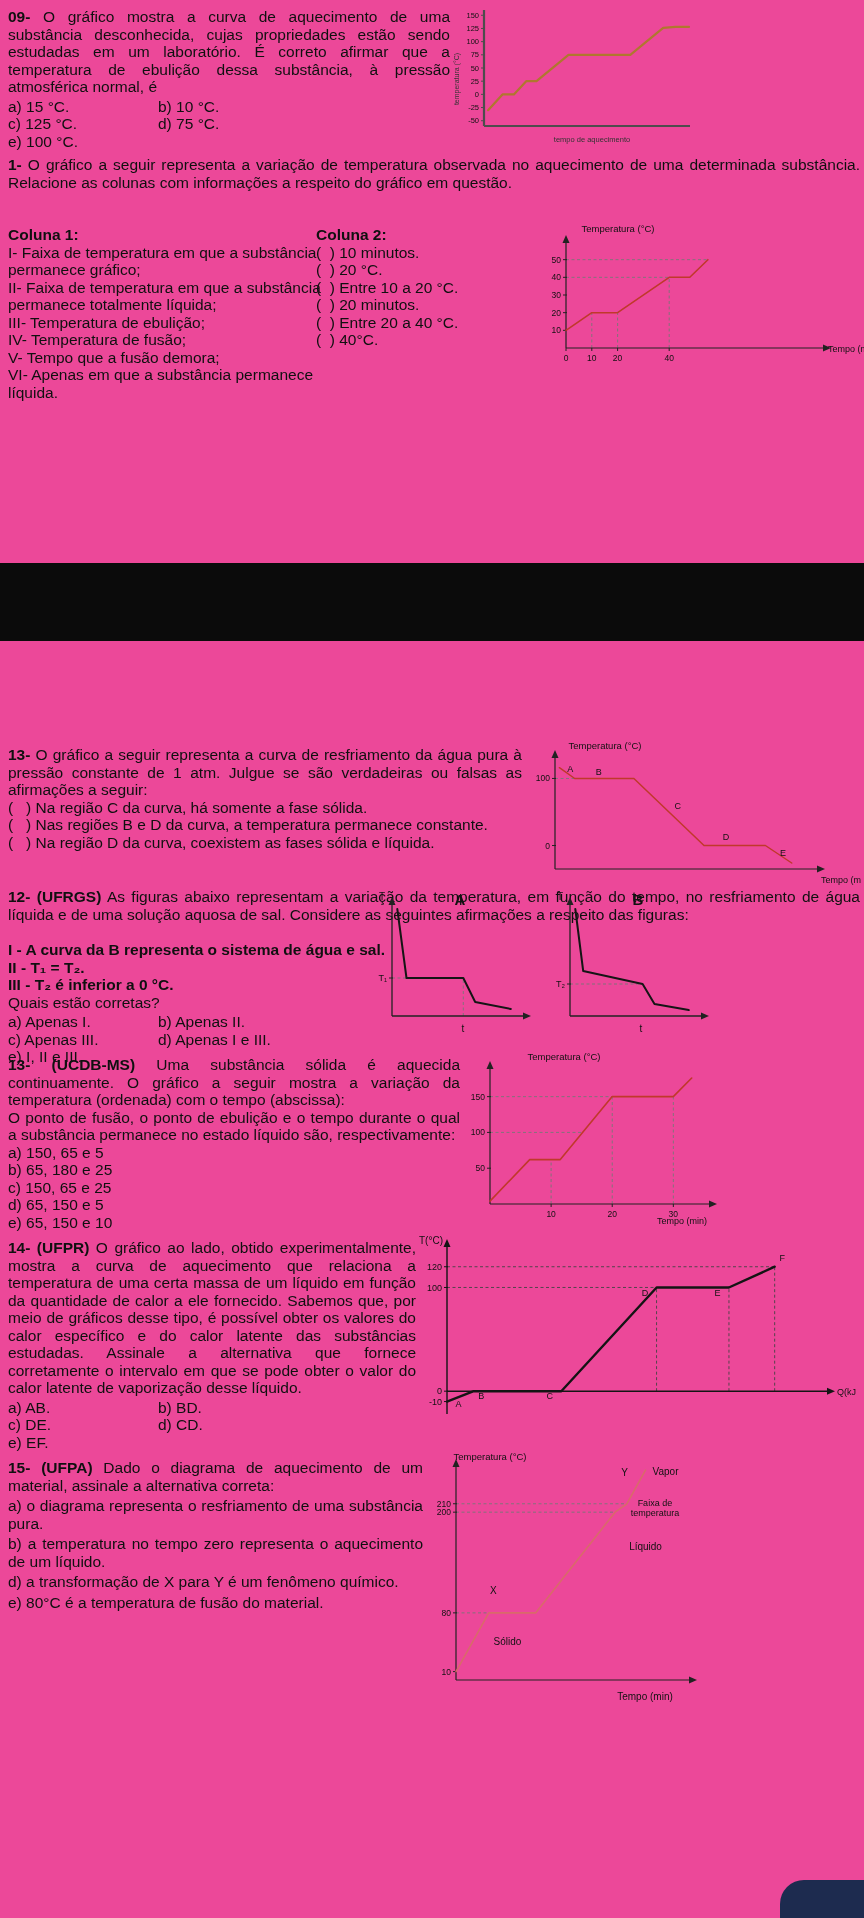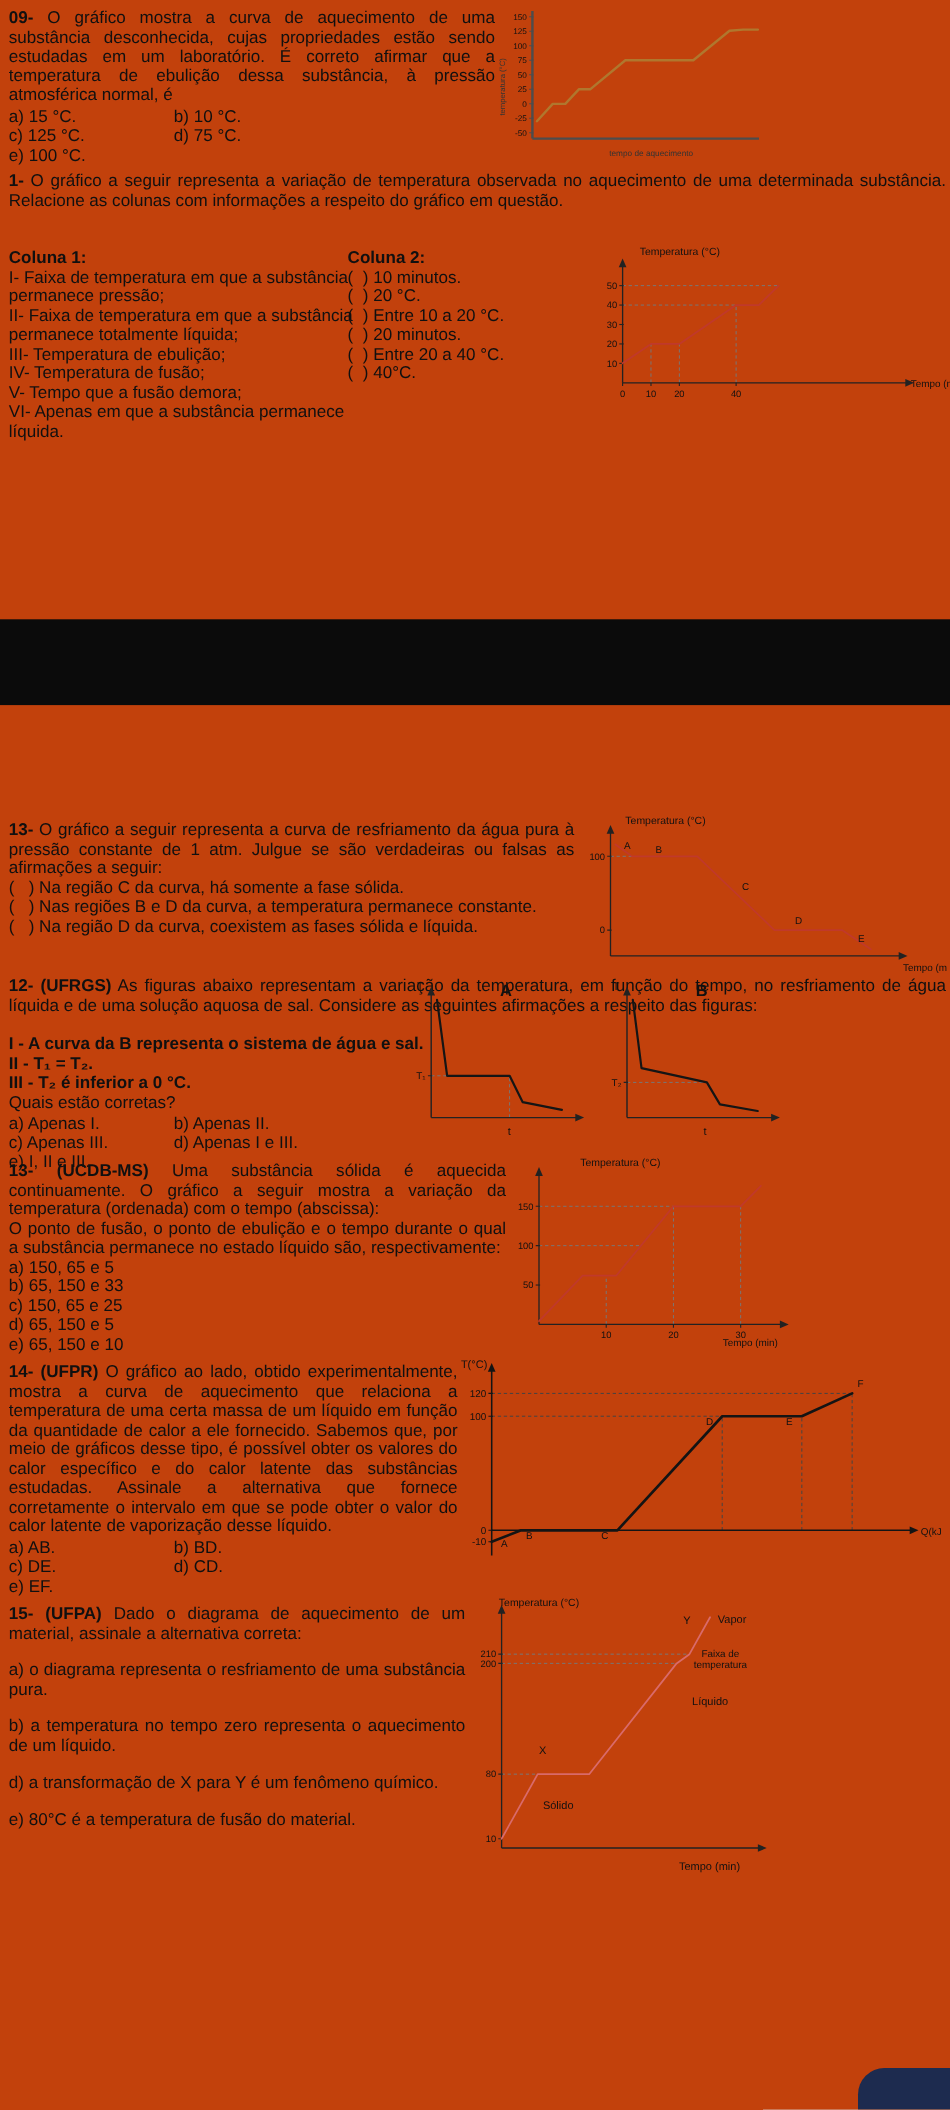--- a/index.html
+++ b/index.html
@@ -1,24 +1,24 @@
 <!DOCTYPE html>
 <html><head>
 <meta charset="utf-8">
 <style>
   html,body{margin:0;padding:0;background:#d8d8d8}
-  .page{position:relative;width:864px;height:1918px;background:#c2410c;margin:0 auto;
+  .page{position:relative;width:864px;height:1918px;background:#ec4899;margin:0 auto;
         font-family:"Liberation Sans","DejaVu Sans",sans-serif;font-size:15.5px;
         line-height:17.5px;color:#101010;overflow:hidden}
   .abs{position:absolute}
   .just{text-align:justify}
   p{margin:0;padding:0}
   b{font-weight:700}
   .opts2{display:grid;grid-template-columns:150px auto;margin-top:2px}
-  .opt-sp{margin-top:16px}
+  .opt-sp{margin-top:3px}
   svg{display:block}
   svg text{font-family:"Liberation Sans","DejaVu Sans",sans-serif}
   .blackbar{left:0;top:563px;width:864px;height:78px;background:#0b0b0b}
   .corner{right:0;bottom:0;width:84px;height:38px;background:#1d2b4f;border-top-left-radius:24px}
 </style>
 </head>
 <body>
 
 <div class="page">
 
@@ -56,21 +56,21 @@
       <polyline points="36.1,106.2 50.5,90.4 61.9,90.4 74.2,77.2 84.5,77.2 116.5,50.8 178.3,50.8 211.2,23.9 223.6,22.9 237.0,22.9" fill="none" stroke="#b0772e" stroke-width="2.2" stroke-linejoin="round" stroke-linecap="round"></polyline>
       <text x="7" y="75" font-size="7" fill="#333333" text-anchor="middle" font-weight="normal" transform="rotate(-90 7 75)">temperatura (°C)</text>
       <text x="140" y="138" font-size="7.5" fill="#333333" text-anchor="middle" font-weight="normal">tempo de aquecimento</text>
     </svg>
 
   <section class="abs" style="left:8px;top:156px;width:852px">
     <p class="just"><b>1-</b> <span>O gráfico a seguir representa a variação de temperatura observada no aquecimento de uma determinada substância. Relacione as colunas com informações a respeito do gráfico em questão.</span></p>
   </section>
   <section class="abs" style="left:8px;top:226px;width:350px">
     <p><b>Coluna 1:</b></p>
-    <p>I- Faixa de temperatura em que a substância permanece pressão;</p>
+    <p>I- Faixa de temperatura em que a substância permanece gráfico;</p>
     <p>II- Faixa de temperatura em que a substância permanece totalmente líquida;</p>
     <p>III- Temperatura de ebulição;</p>
     <p>IV- Temperatura de fusão;</p>
     <p>V- Tempo que a fusão demora;</p>
     <p>VI- Apenas em que a substância permanece líquida.</p>
   </section>
   <section class="abs" style="left:316px;top:226px;width:180px">
     <p><b>Coluna 2:</b></p>
     <p>(&nbsp;&nbsp;) 10 minutos.</p>
     <p>(&nbsp;&nbsp;) 20 °C.</p>
@@ -182,21 +182,21 @@
       <text x="92" y="17" font-size="15" fill="#111" text-anchor="middle" font-weight="bold">B</text>
       <text x="14" y="12" font-size="10" fill="#111" text-anchor="middle" font-weight="normal">T</text>
       <text x="95" y="144" font-size="10" fill="#111" text-anchor="middle" font-weight="normal">t</text>
     </svg>
 
   <section class="abs" style="left:8px;top:1056px;width:452px">
     <p class="just"><b>13- (UCDB-MS)</b> <span>Uma substância sólida é aquecida continuamente. O gráfico a seguir mostra a variação da temperatura (ordenada) com o tempo (abscissa):</span></p>
     <p class="just">O ponto de fusão, o ponto de ebulição e o tempo durante o qual a substância permanece no estado líquido são, respectivamente:</p>
     <div>
       <p>a) 150, 65 e 5</p>
-      <p>b) 65, 150 e 33</p>
+      <p>b) 65, 180 e 25</p>
       <p>c) 150, 65 e 25</p>
       <p>d) 65, 150 e 5</p>
       <p>e) 65, 150 e 10</p>
     </div>
   </section>
   <svg class="abs" style="left:456px;top:1048px" width="268" height="182" viewBox="0 0 268 182">
       <line x1="34" y1="48.63157894736842" x2="156.22222222222223" y2="48.63157894736842" stroke="#777" stroke-width="0.9" stroke-dasharray="3,2.5"></line>
       <line x1="34" y1="84.42105263157895" x2="126.88888888888889" y2="84.42105263157895" stroke="#777" stroke-width="0.9" stroke-dasharray="3,2.5"></line>
       <line x1="95.11111111111111" y1="156" x2="95.11111111111111" y2="111.62105263157895" stroke="#777" stroke-width="0.9" stroke-dasharray="3,2.5"></line>
       <line x1="156.22222222222223" y1="156" x2="156.22222222222223" y2="48.63157894736842" stroke="#777" stroke-width="0.9" stroke-dasharray="3,2.5"></line>

